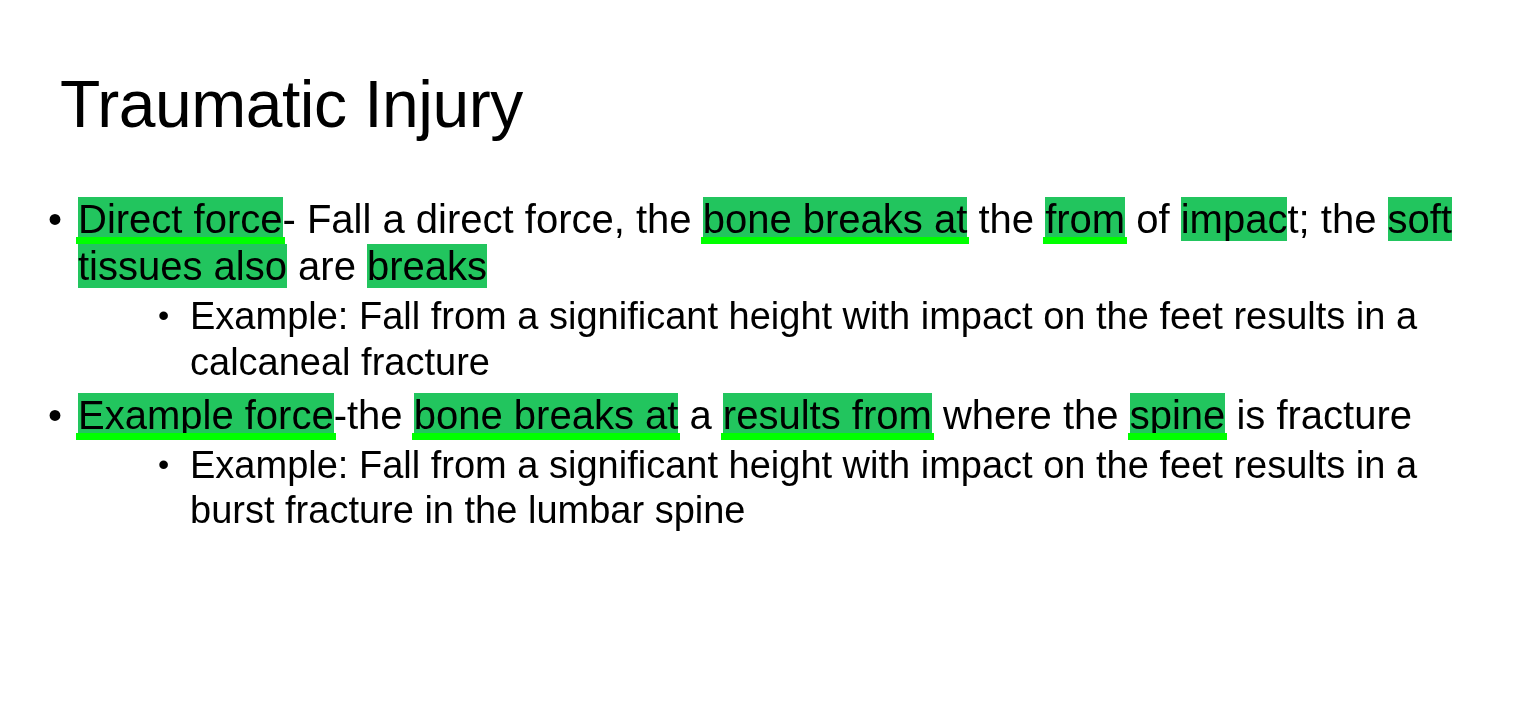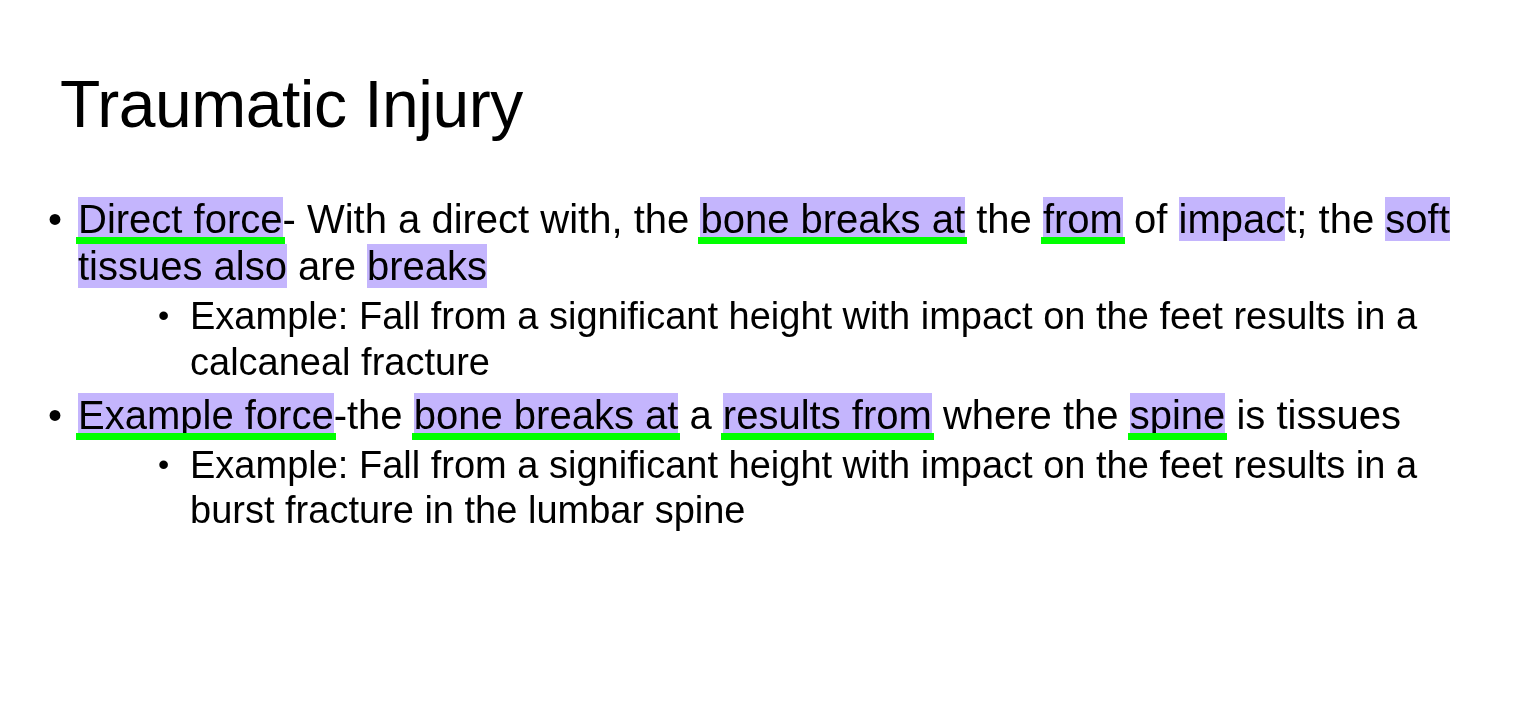--- a/index.html
+++ b/index.html
@@ -60,21 +60,21 @@
     margin-bottom: 6px;
   }
   .l2 > .bullet {
     position: absolute;
     left: 118px;
     top: 0;
     font-size: 32px;
     line-height: 1.35;
   }
   .hl {
-    background-color: #c4b5fd;
+    background-color: #22c55e;
     box-decoration-break: clone;
     -webkit-box-decoration-break: clone;
   }
   
   .hl-under {
     position: relative;
   }
   .hl-under::after {
     content: "";
     position: absolute;
@@ -89,31 +89,31 @@
 <body>
 
 <div class="slide">
 
   <h1 class="slide-title">Traumatic Injury</h1>
 
   <div class="body-list">
 
     <div class="l1">
       <span class="bullet">•</span>
-      <span><span class="hl hl-under">Direct force</span><span>- With a direct with, the </span><span class="hl hl-under">bone breaks at</span><span> the </span><span class="hl hl-under">from</span><span> of </span><span class="hl">impac</span><span>t; the </span><span class="hl">soft tissues also</span><span> are </span><span class="hl">breaks</span></span>
+      <span><span class="hl hl-under">Direct force</span><span>- Fall a direct force, the </span><span class="hl hl-under">bone breaks at</span><span> the </span><span class="hl hl-under">from</span><span> of </span><span class="hl">impac</span><span>t; the </span><span class="hl">soft tissues also</span><span> are </span><span class="hl">breaks</span></span>
     </div>
 
     <div class="l2">
       <span class="bullet">•</span>
       <span>Example:  Fall from a significant height with impact on the feet results in a calcaneal fracture</span>
     </div>
 
     <div class="l1">
       <span class="bullet">•</span>
-      <span><span class="hl hl-under">Example force</span><span>-the </span><span class="hl hl-under">bone breaks at</span><span> a </span><span class="hl hl-under">results  from</span><span> where the </span><span class="hl hl-under">spine</span><span> is tissues</span></span>
+      <span><span class="hl hl-under">Example force</span><span>-the </span><span class="hl hl-under">bone breaks at</span><span> a </span><span class="hl hl-under">results  from</span><span> where the </span><span class="hl hl-under">spine</span><span> is fracture</span></span>
     </div>
 
     <div class="l2">
       <span class="bullet">•</span>
       <span>Example:  Fall from a significant height with impact on the feet results in a burst fracture in the lumbar spine</span>
     </div>
 
   </div>
 </div>
 

